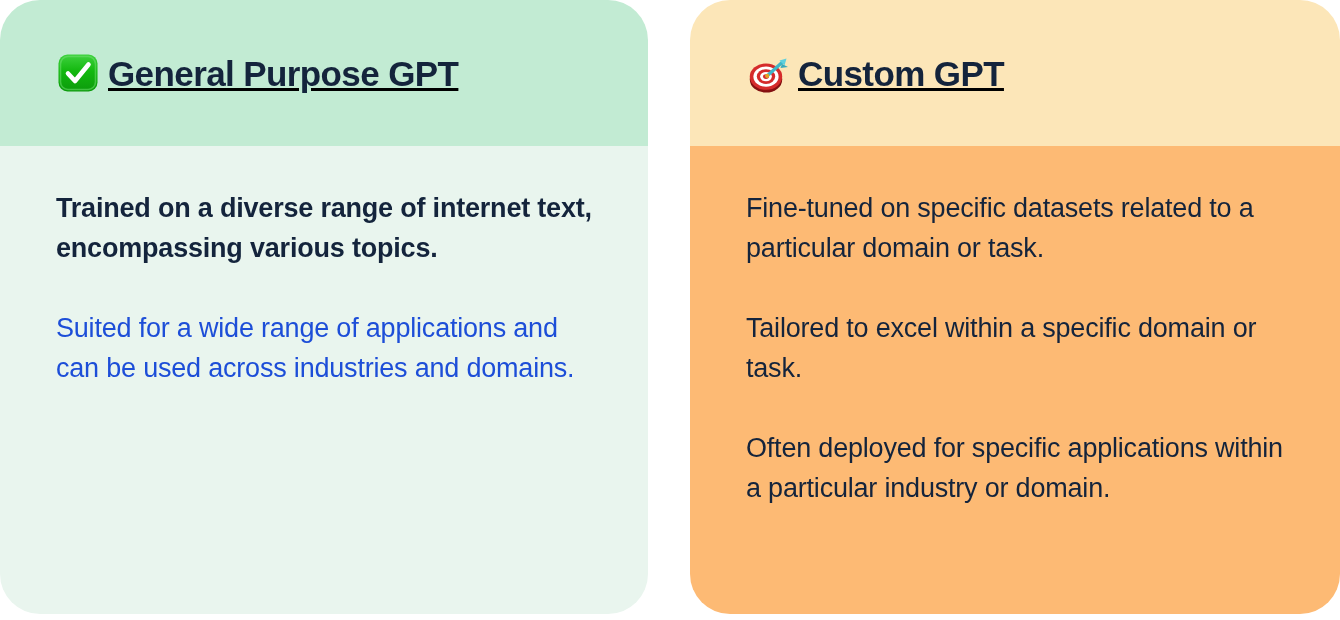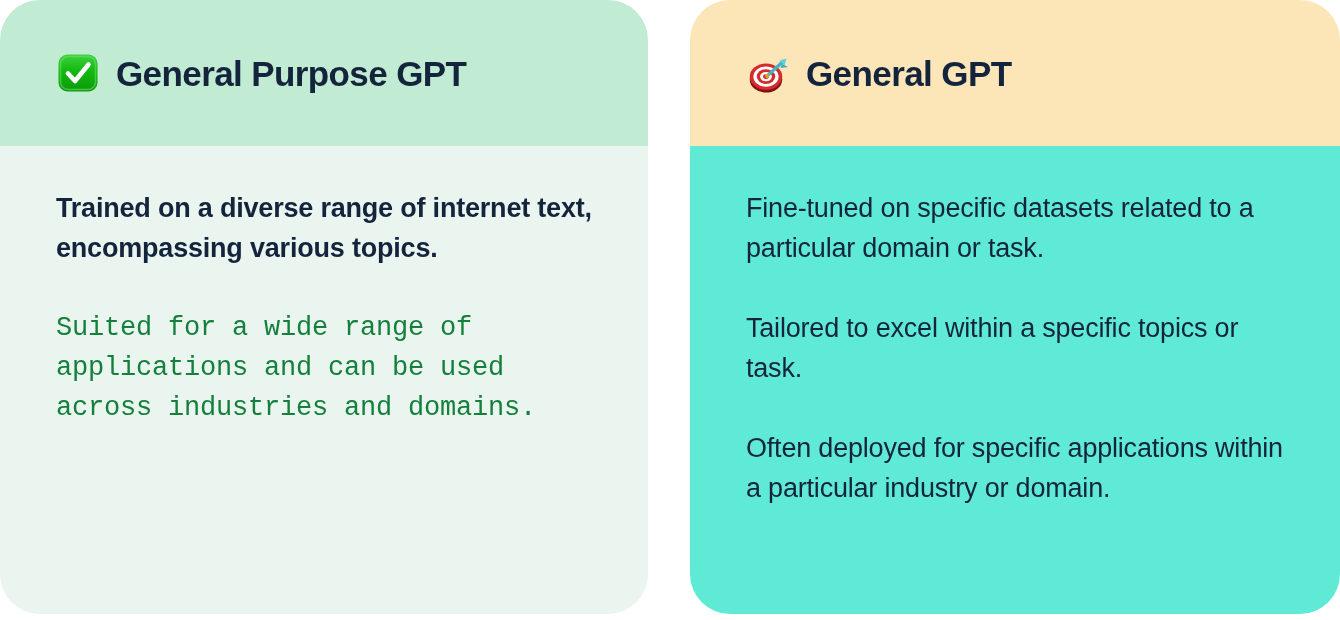--- a/index.html
+++ b/index.html
@@ -47,21 +47,22 @@
   .card-body {
     flex: 1 1 auto;
     box-sizing: border-box;
     padding: 42px 56px 0 56px;
   }
 
   
   .title-row {
     display: flex;
     align-items: center;
-    gap: 16px;
+    gap: 8px;
+    text-decoration: underline;
   }
   .title-text {
     font-size: 35px;
     font-weight: bold;
     letter-spacing: -0.6px;
     color: #14243C;
     line-height: 1;
     white-space: nowrap;
   }
 
@@ -109,21 +110,21 @@
             <path d="M12 22.5 L19 30 L32.5 13.5" fill="none" stroke="#FFFFFF" stroke-width="4.6" stroke-linecap="round" stroke-linejoin="round"></path>
           </svg>
         </span>
 
         <span class="title-text" style="color: rgb(20, 36, 60);">General Purpose GPT</span>
       </div>
     </div>
 
     <div class="card-body" id="body-left" style="background: rgb(233, 245, 238);">
       <p class="para" style="color: rgb(20, 36, 60); font-weight: bold;">Trained on a diverse range of internet text, encompassing various topics.</p>
-      <p class="para" style="color: #15803d; font-family: Liberation Mono, monospace;">Suited for a wide range of applications and can be used across industries and domains.</p>
+      <p class="para" style="color: #1d4ed8;">Suited for a wide range of applications and can be used across industries and domains.</p>
     </div>
   </div>
 
   <div class="card card-right">
 
     <div class="card-header" id="hdr-right" style="background: rgb(252, 230, 184);">
       <div class="title-row">
 
         <span class="emoji">
           <svg viewBox="0 0 44 44" xmlns="http://www.w3.org/2000/svg">
@@ -144,24 +145,24 @@
 
             <path d="M21 25 L36 11.5" stroke="#3FB6C8" stroke-width="3.2" stroke-linecap="round"></path>
 
             <circle cx="21.2" cy="24.9" r="2.1" fill="#E8A020"></circle>
 
             <path d="M33.5 9.5 L40.5 7.5 L38.5 14.5 Z" fill="#5FD0DD"></path>
             <path d="M36 13 L42 16 L34.5 17 Z" fill="#39A9BC"></path>
           </svg>
         </span>
 
-        <span class="title-text" style="color: rgb(20, 36, 60);">General GPT</span>
+        <span class="title-text" style="color: rgb(20, 36, 60);">Custom GPT</span>
       </div>
     </div>
 
-    <div class="card-body" id="body-right" style="background: #5eead4;">
+    <div class="card-body" id="body-right" style="background: #fdba74;">
       <p class="para" style="color: rgb(20, 36, 60);">Fine-tuned on specific datasets related to a particular domain or task.</p>
-      <p class="para" style="color: rgb(20, 36, 60);">Tailored to excel within a specific topics or task.</p>
+      <p class="para" style="color: rgb(20, 36, 60);">Tailored to excel within a specific domain or task.</p>
       <p class="para" style="color: rgb(20, 36, 60);">Often deployed for specific applications within a particular industry or domain.</p>
     </div>
   </div>
 
 </div>
 
 </body></html>

